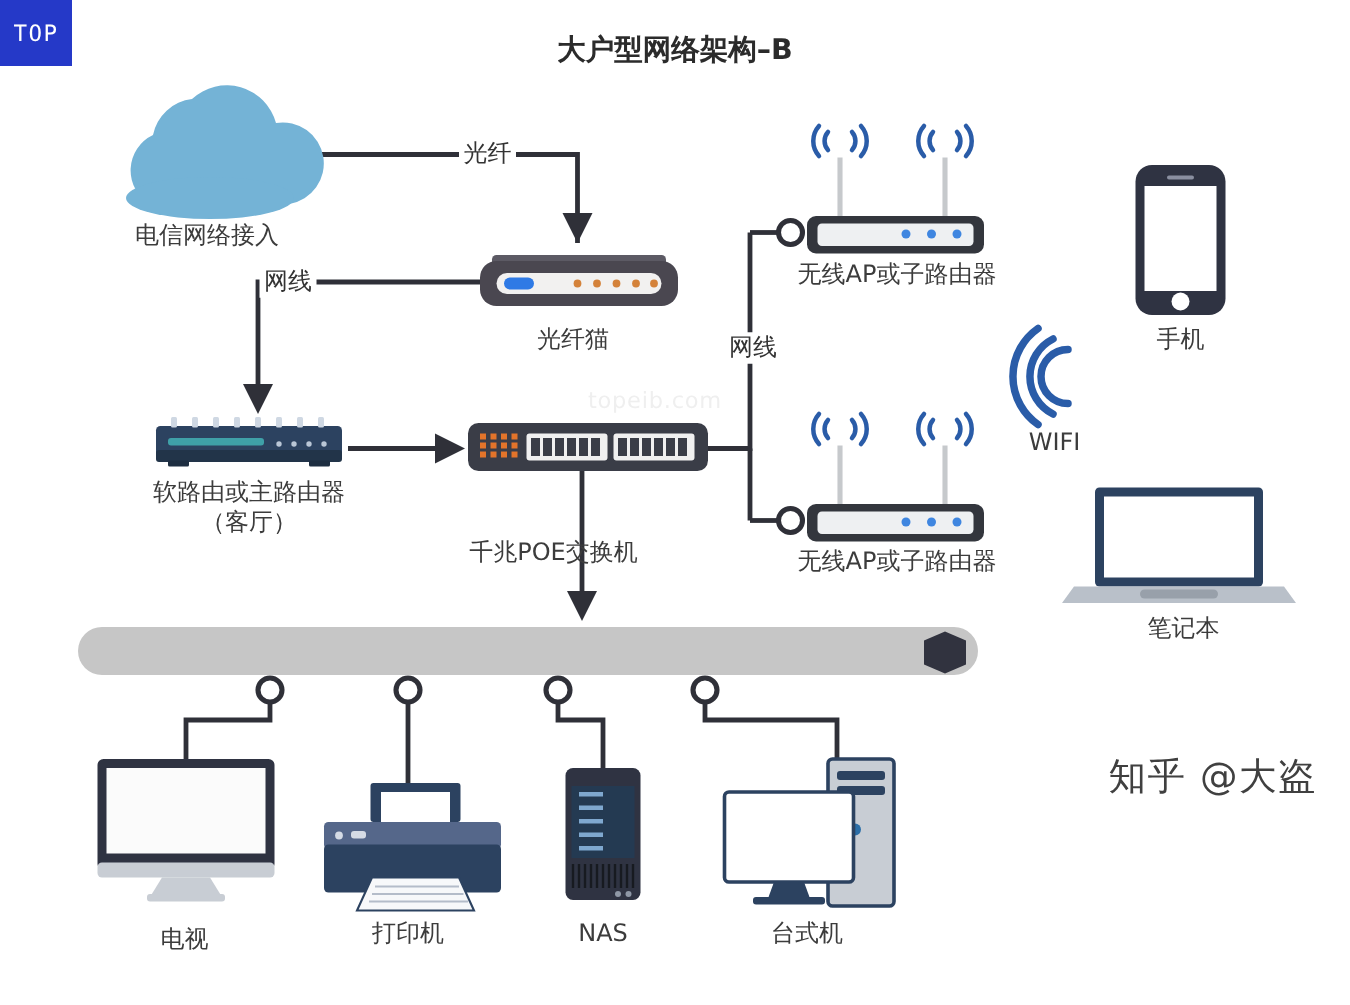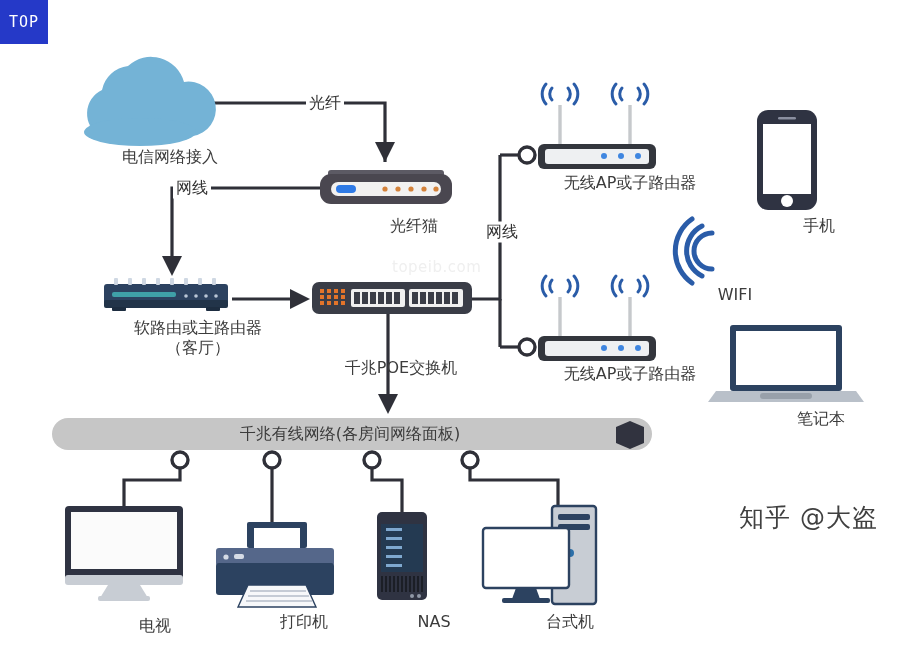--- a/index.html
+++ b/index.html
@@ -6,21 +6,20 @@
   body{
     width:900px;height:670px;background:#ffffff;
     font-family:"DejaVu Sans","Liberation Sans",sans-serif;
     position:relative;overflow:hidden;
   }
   #stage{position:absolute;inset:0;width:900px;height:552px;}
   .lbl{
     position:absolute;text-align:center;color:#3c3c3c;
     font-size:16px;line-height:20px;white-space:nowrap;
     transform:translateX(-50%);
-    margin-left:32px;
   }
   .edge-lbl{
     position:absolute;background:#ffffff;padding:0 3px;
     font-size:16px;color:#333;transform:translate(-50%,-50%);
     white-space:nowrap;
   }
   #toplogo{
     position:absolute;left:0;top:0;width:48px;height:44px;
     background:#2539c8;color:#ffffff;font-size:15px;
     letter-spacing:1px;display:flex;align-items:center;
@@ -42,20 +41,21 @@
     position:absolute;left:350px;top:434px;transform:translate(-50%,-50%);
     font-size:16px;color:#3c3c3c;white-space:nowrap;
   }
 </style>
 </head>
 <body>
 
 <div id="stage">
 
   <div id="toplogo">TOP</div>
+  <div id="title">大户型网络架构–B</div>
   <div id="watermark-center">topeib.com</div>
   <div id="watermark-br">知乎 @大盗</div>
 
   <svg width="900" height="670" viewBox="0 0 900 670" style="position:absolute;left:0;top:0;">
 
     <g stroke="#2f3038" stroke-width="3.2" fill="none">
 
       <path d="M196,103 H385 V162"></path>
 
       <path d="M320,188 H172 V272"></path>
@@ -318,20 +318,19 @@
   <div class="lbl" style="left:598px;top:364px;">
     <div>无线AP或子路由器</div>
   </div>
 
   <div class="lbl" style="left:787px;top:216px;">手机</div>
 
   <div class="lbl" style="left:703px;top:285px;">WIFI</div>
 
   <div class="lbl" style="left:789px;top:409px;">笔记本</div>
 
-  <div class="bar-text">千兆有线网络(各房间网络面板)</div>
 
   <div class="lbl" style="left:123px;top:616px;">电视</div>
   <div class="lbl" style="left:272px;top:612px;">打印机</div>
   <div class="lbl" style="left:402px;top:612px;">NAS</div>
   <div class="lbl" style="left:538px;top:612px;">台式机</div>
 
 </div>
 
 </body></html>

